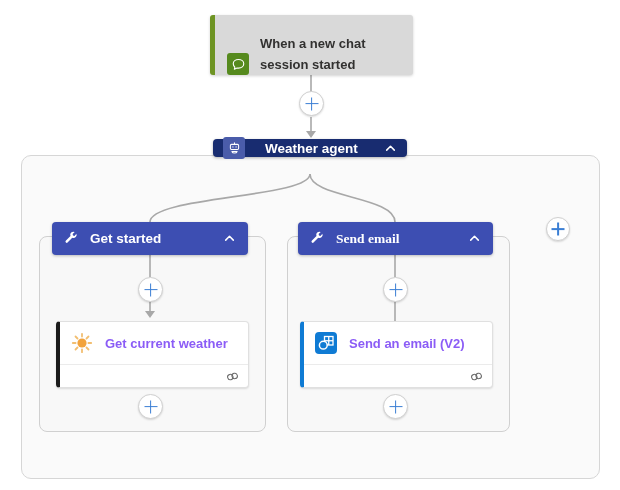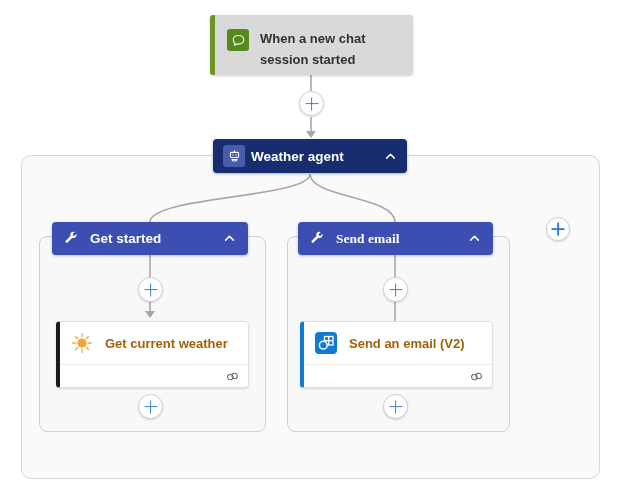--- a/index.html
+++ b/index.html
@@ -17,30 +17,30 @@
     background:#f8f8f8;border:1px solid #d0d0d0;border-radius:8px;z-index:1;
   }
   .sub-scope.left{left:39px;}
   .sub-scope.right{left:287px;width:221px;}
   
   .wires{position:absolute;left:0;top:0;z-index:2;pointer-events:none;}
   
   .trigger{
     position:absolute;left:210px;top:15px;width:203px;height:60px;z-index:3;
     background:#d9d9d9;border-left:5px solid #6e9423;border-radius:3px;
-    display:flex;align-items:flex-start;gap:11px;padding:13px 10px 0 12px;box-sizing:border-box;
+    display:flex;align-items:flex-end;gap:11px;padding:13px 10px 0 12px;box-sizing:border-box;
     box-shadow:0 1px 3px rgba(0,0,0,.18);cursor:pointer;
   }
   .trigger .icon-sq{width:22px;height:22px;border-radius:3px;background:#568a1e;
     display:flex;align-items:center;justify-content:center;flex:0 0 auto;margin-top:1px;}
   .trigger .label{font-size:13px;font-weight:700;color:#323130;line-height:21px;width:150px;}
   
   .agent{
-    position:absolute;left:213px;top:139px;width:194px;height:34px;z-index:3;
-    background:#182c70;border-radius:4px;display:flex;align-items:center;gap:6px;
+    position:absolute;left:213px;top:139px;width:194px;height:18px;z-index:3;
+    background:#182c70;border-radius:4px;display:flex;align-items:center;gap:20px;
     padding:0 10px;box-sizing:border-box;box-shadow:0 1px 3px rgba(0,0,0,.3);cursor:pointer;
   }
   .agent .icon-sq{width:22px;height:22px;border-radius:3px;background:#4a5caa;
     display:flex;align-items:center;justify-content:center;flex:0 0 auto;}
   .agent .label{font-size:13.5px;font-weight:700;color:#ffffff;white-space:nowrap;}
   
   .branch-header{
     position:absolute;top:222px;width:196px;height:33px;z-index:3;
     background:#3d4eb2;border-radius:4px;display:flex;align-items:center;gap:11px;
     padding:0 12px;box-sizing:border-box;box-shadow:0 1px 3px rgba(0,0,0,.25);cursor:pointer;
@@ -51,21 +51,21 @@
   .chev{margin-left:auto;display:flex;align-items:center;cursor:pointer;}
   
   .action-card{
     position:absolute;top:321px;width:193px;height:67px;z-index:3;
     background:#ffffff;border:1px solid #e0e0e0;border-radius:4px;box-sizing:border-box;
     box-shadow:0 1px 2px rgba(0,0,0,.12);cursor:pointer;
   }
   .action-card.weather{left:56px;border-left:4px solid #1b1b1b;}
   .action-card.email{left:300px;border-left:4px solid #0f7bd4;}
   .action-card .title-row{display:flex;align-items:center;gap:11px;padding:9px 10px;height:24px;}
-  .action-card .title{font-size:13px;font-weight:700;color:#a16207;white-space:nowrap;}
+  .action-card .title{font-size:13px;font-weight:700;color:#8b5cf6;white-space:nowrap;}
   .action-card .footer{border-top:1px solid #ebebeb;height:23px;display:flex;
     align-items:center;justify-content:flex-end;padding:0 8px;}
   
   .plus-btn{
     position:absolute;width:25px;height:25px;border-radius:50%;z-index:4;
     background:#ffffff;border:1px solid #d0d0d0;box-sizing:border-box;
     box-shadow:0 1px 2px rgba(0,0,0,.15);cursor:pointer;
   }
   .plus-btn::before,.plus-btn::after{
     content:"";position:absolute;left:50%;top:50%;background:#3b7fd4;

